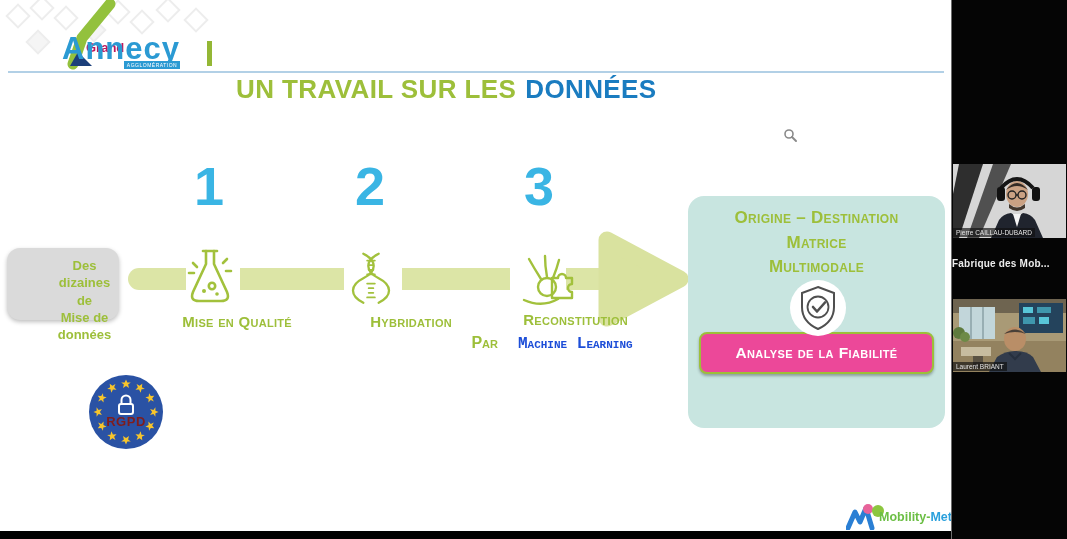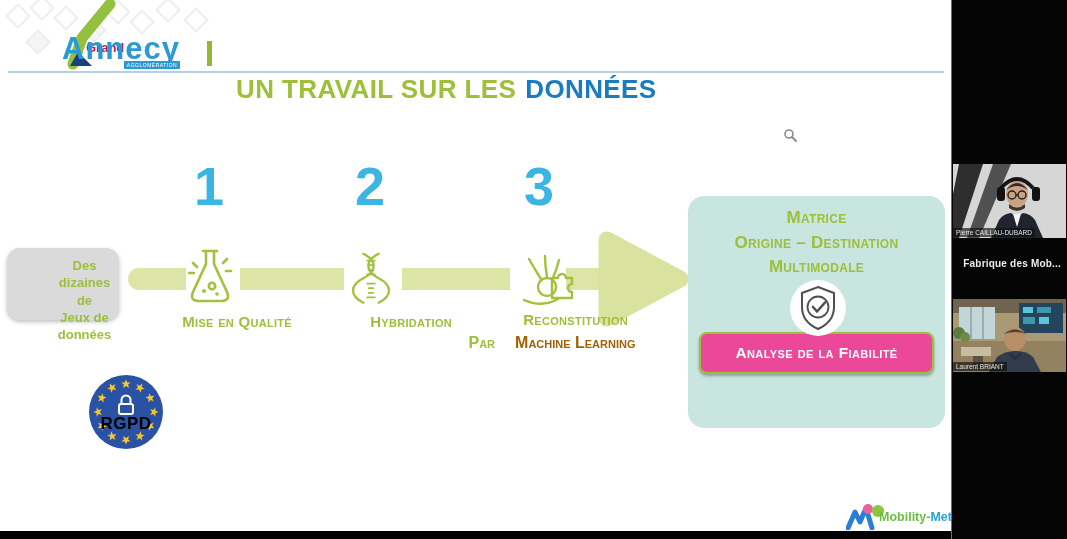--- a/index.html
+++ b/index.html
@@ -32,48 +32,48 @@
   .b2 { left:240px; width:104px; }
   .b3 { left:402px; width:108px; }
   .b4 { left:566px; width:48px; }
 
   .step-label { font-size:15px; font-weight:bold; color:#9dbf3a; font-variant:small-caps;
                 letter-spacing:.3px; text-align:right; }
   .sl1 { left:126px; top:313px; width:166px; }
   .sl2 { left:288px; top:313px; width:164px; }
   .sl3 { left:462px; top:311px; width:166px; }
   .sl3b { left:440px; top:334px; width:224px; font-size:16px; font-weight:bold; font-variant:small-caps; text-align:center; }
-  .sl3b .g { color:#9dbf3a; } .sl3b .b { color:#a16207; margin-left:20px; }
+  .sl3b .g { color:#9dbf3a; } .sl3b .b { color:#1d4ed8; margin-left:20px;font-family:Liberation Mono, monospace; }
 
   
   .result-box { left:688px; top:196px; width:257px; height:232px; background:#c8e5e0; border-radius:16px; }
   .result-title { left:688px; top:206px; width:257px; text-align:center; color:#9dbf3a; font-weight:bold;
                   font-size:17px; font-variant:small-caps; line-height:1.45; letter-spacing:.3px; }
   .shield-circle { left:790px; top:280px; width:56px; height:56px; background:#fff; border-radius:50%;
                    display:flex; align-items:center; justify-content:center; z-index:3; }
   .fiab-button { left:699px; top:332px; width:235px; height:42px; background:#ec4899; border:2px solid #9dbf3a;
                  border-radius:8px; box-shadow:0 2px 3px rgba(0,0,0,.3); color:#fff; font-weight:bold;
                  font-size:15.5px; font-variant:small-caps; letter-spacing:.4px; text-align:center;
                  line-height:37px; z-index:2; }
 
-  .rgpd-label { left:88px; top:414px; width:76px; text-align:center; color:#000000; font-weight:bold;
-                font-size:17px; letter-spacing:.5px; }
+  .rgpd-label { left:88px; top:414px; width:76px; text-align:center; color:#7f1d1d; font-weight:bold;
+                font-size:13px; letter-spacing:.5px; }
 
   .footer-text { left:879px; top:510px; font-size:12.5px; font-weight:bold; white-space:nowrap; }
   .footer-text .g { color:#6cbf45;margin-top:16px; } .footer-text .b { color:#2aa0dc; }
 
   
   .divider { position:absolute; left:951px; top:0; width:1px; height:539px; background:#6e6e6e; }
   .panel { position:absolute; left:952px; top:0; width:115px; height:539px; background:#050505; }
   .tile { position:absolute; left:1px; width:113px; overflow:hidden; background:#111; }
   .tile1 { top:164px; height:74px; }
   .tile2 { top:299px; height:73px; }
   .nametag { position:absolute; left:0; bottom:1px; max-width:95%; background:rgba(15,15,15,.65);
              color:#e3e3e3; font-size:6.5px; padding:1px 3px; white-space:nowrap; overflow:hidden; }
-  .audio-name { position:absolute; left:0; top:258px; width:109px; text-align:right; color:#ececec;
+  .audio-name { position:absolute; left:0; top:258px; width:109px; text-align:left; color:#ececec;
                 font-size:10px; font-weight:bold; letter-spacing:.2px; }
 </style>
 </head>
 <body>
 
 <div class="screen">
 
   <div class="slide">
 
     <svg class="abs" style="left:0;top:0" width="250" height="100">
@@ -108,21 +108,21 @@
       <circle cx="6" cy="6" r="4" fill="none" stroke="#8a8a8a" stroke-width="1.6"></circle>
       <line x1="9" y1="9" x2="13" y2="13" stroke="#8a8a8a" stroke-width="2" stroke-linecap="round"></line>
     </svg>
 
     <div class="abs step-number n1">1</div>
     <div class="abs step-number n2">2</div>
     <div class="abs step-number n3">3</div>
 
     <div class="abs source-box">
       <div>Des dizaines de</div>
-      <div>Jeux de</div>
+      <div>Mise de</div>
       <div>données</div>
     </div>
 
     <div class="abs band b1"></div>
     <div class="abs band b2"></div>
     <div class="abs band b3"></div>
     <div class="abs band b4"></div>
     <svg class="abs" style="left:595px;top:228px" width="102" height="102">
       <polygon points="12,12 85,51 12,90" fill="#d9e29f" stroke="#d9e29f" stroke-width="17" stroke-linejoin="round"></polygon>
     </svg>
@@ -168,22 +168,22 @@
 
     <div class="abs step-label sl1">Mise en Qualité</div>
     <div class="abs step-label sl2">Hybridation</div>
     <div class="abs step-label sl3">Reconstitution</div>
     <div class="abs sl3b">
       <span class="g">Par</span><span class="b">Machine Learning</span>
     </div>
 
     <div class="abs result-box"></div>
     <div class="abs result-title">
+      <div>Origine – Destination</div>
       <div>Matrice</div>
-      <div>Origine – Destination</div>
       <div>Multimodale</div>
     </div>
     <div class="abs shield-circle">
       <svg width="40" height="46" viewBox="0 0 40 46">
         <path d="M20 2 L36 8 V22 C36 33 29 40 20 44 C11 40 4 33 4 22 V8 Z" fill="none" stroke="#4f4f4f" stroke-width="2"></path>
         <circle cx="20" cy="22" r="10.5" fill="none" stroke="#4f4f4f" stroke-width="1.8"></circle>
         <path d="M15 22 l4 4.5 l8 -9" fill="none" stroke="#4f4f4f" stroke-width="2.6" stroke-linecap="round" stroke-linejoin="round"></path>
       </svg>
     </div>
     <div class="abs fiab-button">Analyse de la Fiabilité</div>

